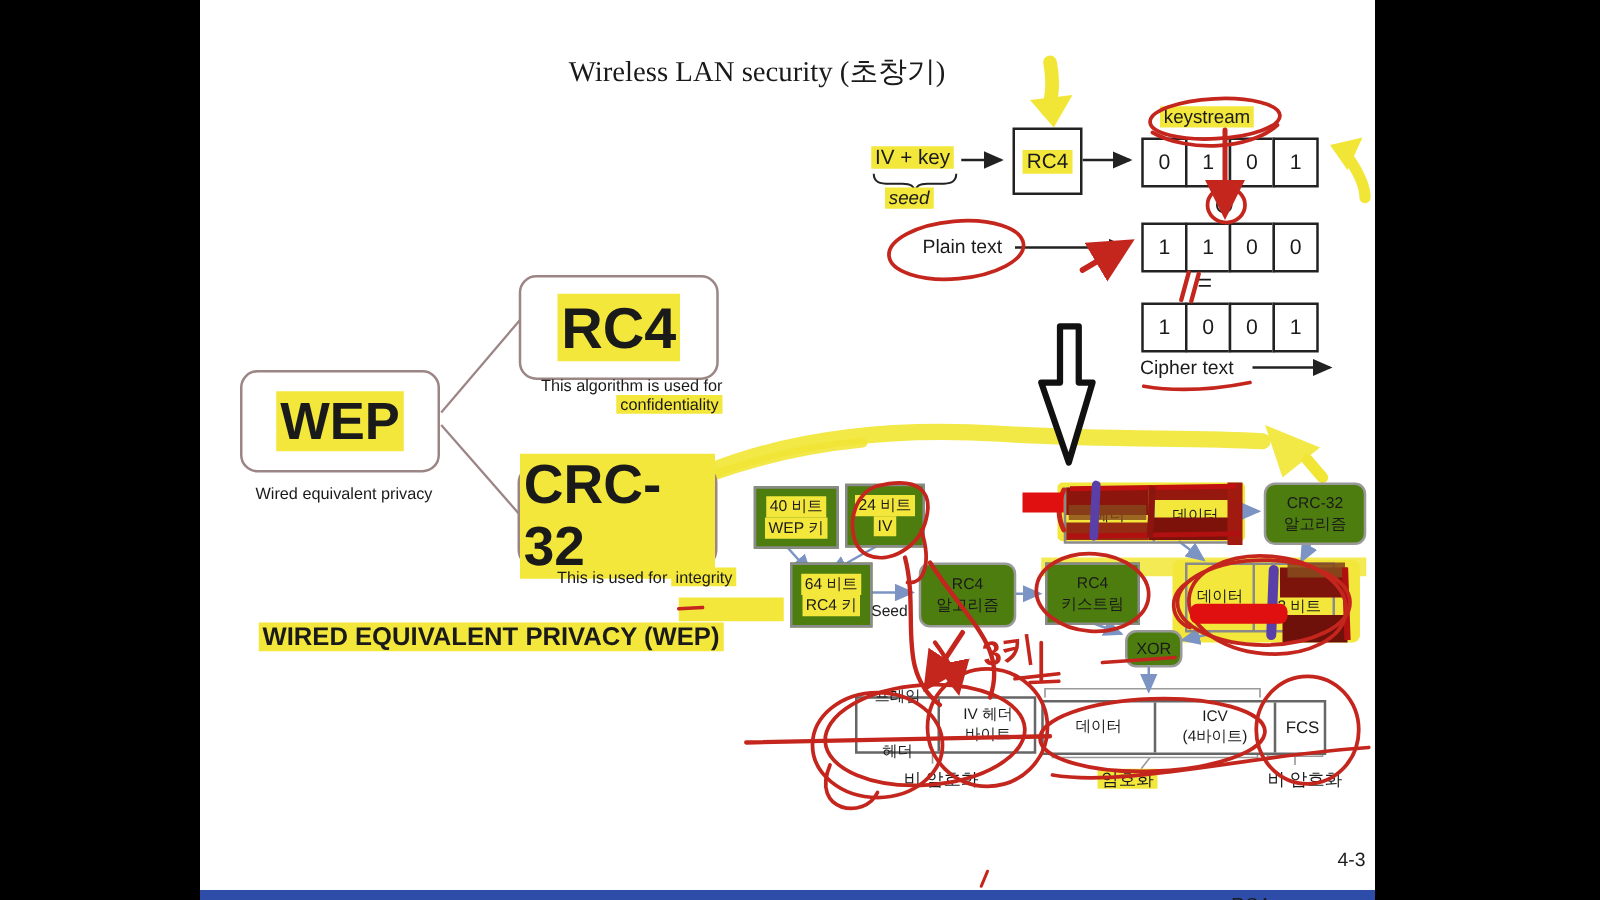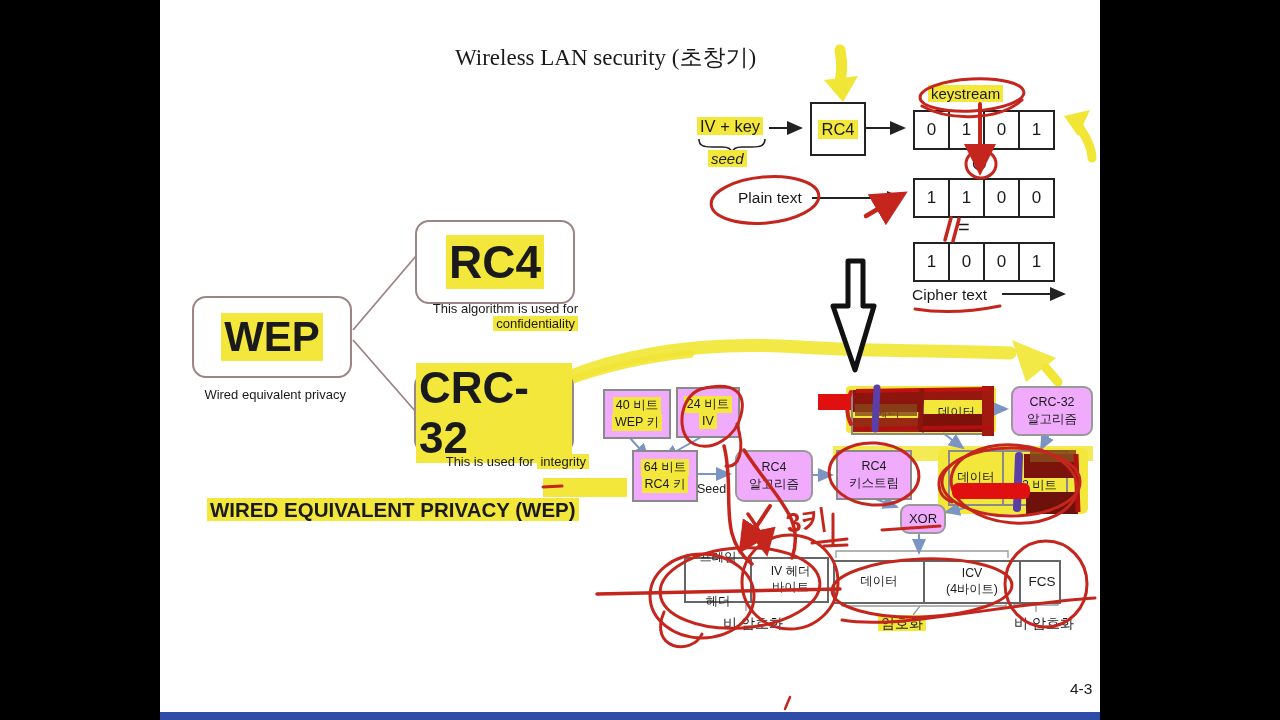--- a/index.html
+++ b/index.html
@@ -9,21 +9,21 @@
   #bar-left{left:0;width:160px;}
   #bar-right{left:1100px;width:180px;}
   #bottom-strip{position:absolute;left:160px;top:712px;width:940px;height:8px;background:#2d4da8;}
   .abs{position:absolute;}
   .hl{background:#f3e73b;padding:0 3px;}
   svg.layer{position:absolute;left:0;top:0;pointer-events:none;}
   #underlay{z-index:1;} #scribbles{z-index:3;} #redpen{z-index:4;}
   #content-div{position:absolute;left:0;top:0;width:1280px;height:720px;z-index:2;}
   .title{font-family:"Liberation Serif",serif;font-size:23px;}
   .box{position:absolute;border:2px solid #8a8a8a;display:flex;flex-direction:column;
-       align-items:center;justify-content:center;text-align:center;font-size:12.5px;line-height:1.35;background:#f0abfc;}
+       align-items:center;justify-content:center;text-align:center;font-size:12.5px;line-height:1.35;background:#4d7c0f;}
   .box.clear{background:transparent;}
   .rbox{border-radius:9px;border-color:#999;}
   .treebox{position:absolute;border:2px solid #9b8585;border-radius:14px;background:#fff;
        display:flex;align-items:center;justify-content:center;font-weight:bold;}
   .bitrow{position:absolute;display:flex;}
   .bitcell{width:33px;height:36px;border:2px solid #222;margin-left:-2px;background:#fff;
        display:flex;align-items:center;justify-content:center;font-size:17px;}
   .bitcell.first{margin-left:0;}
   .cells{display:flex;width:100%;height:100%;}
   .cell{display:flex;flex-direction:column;align-items:center;justify-content:center;

